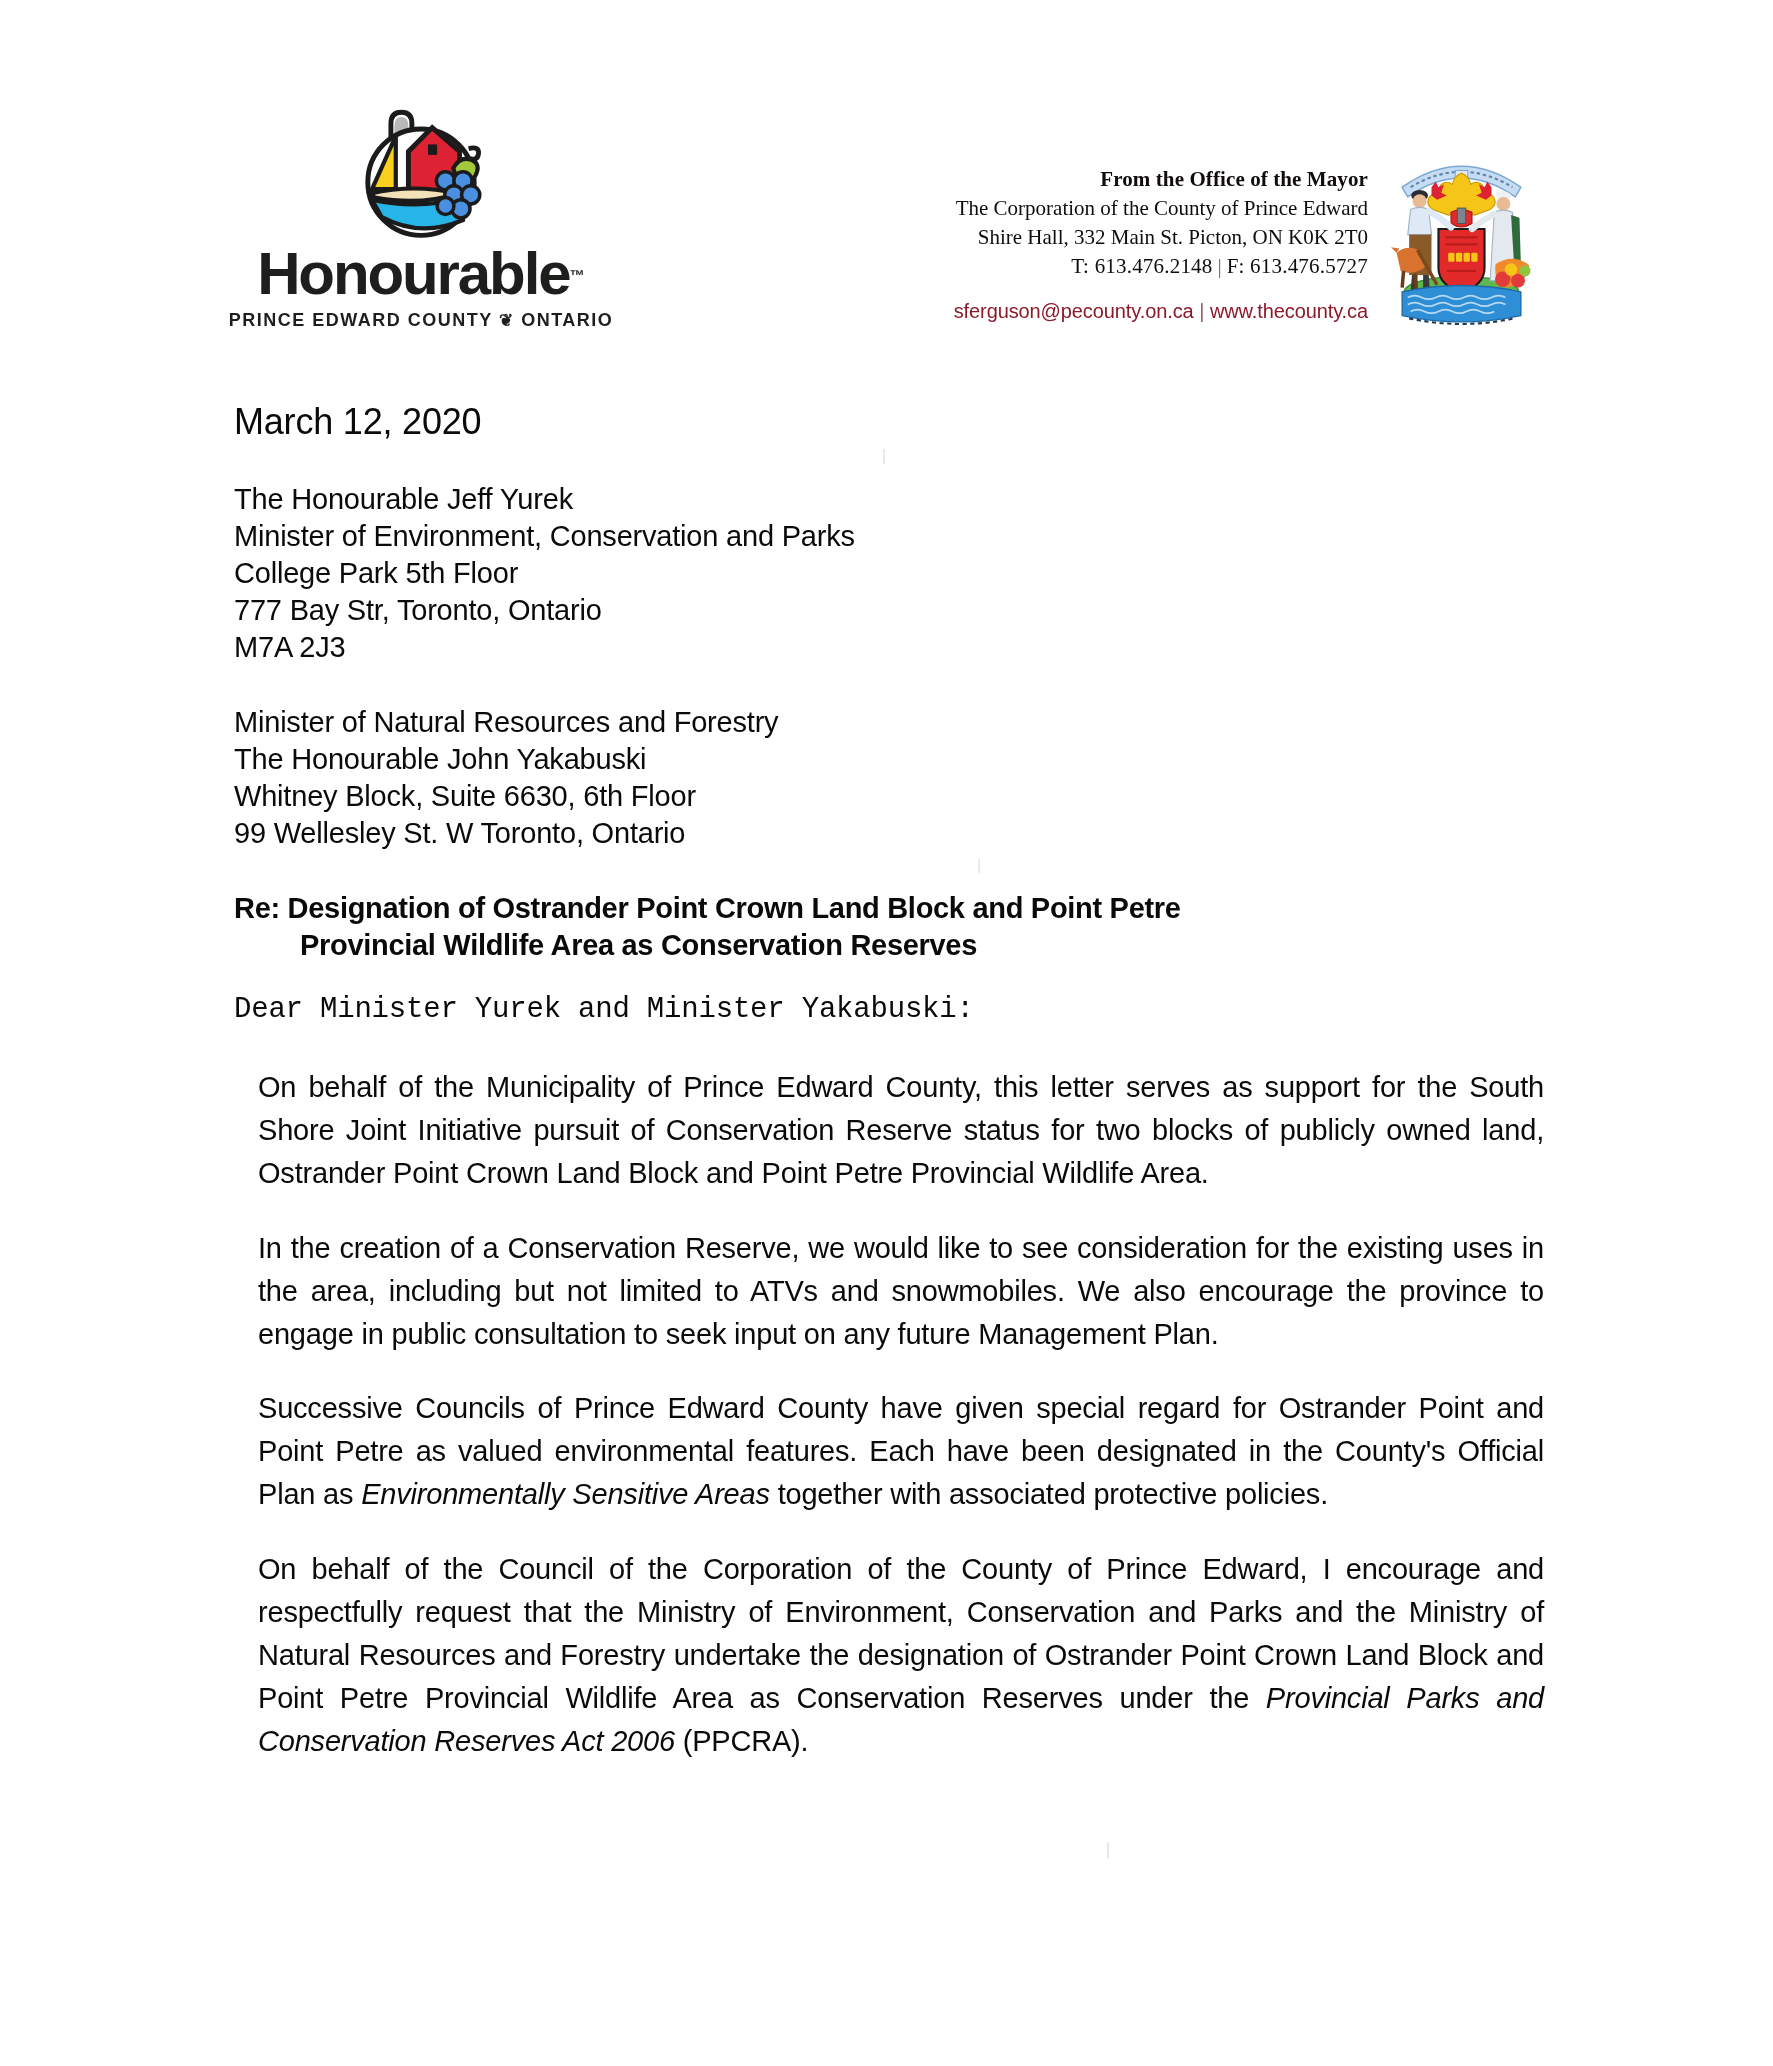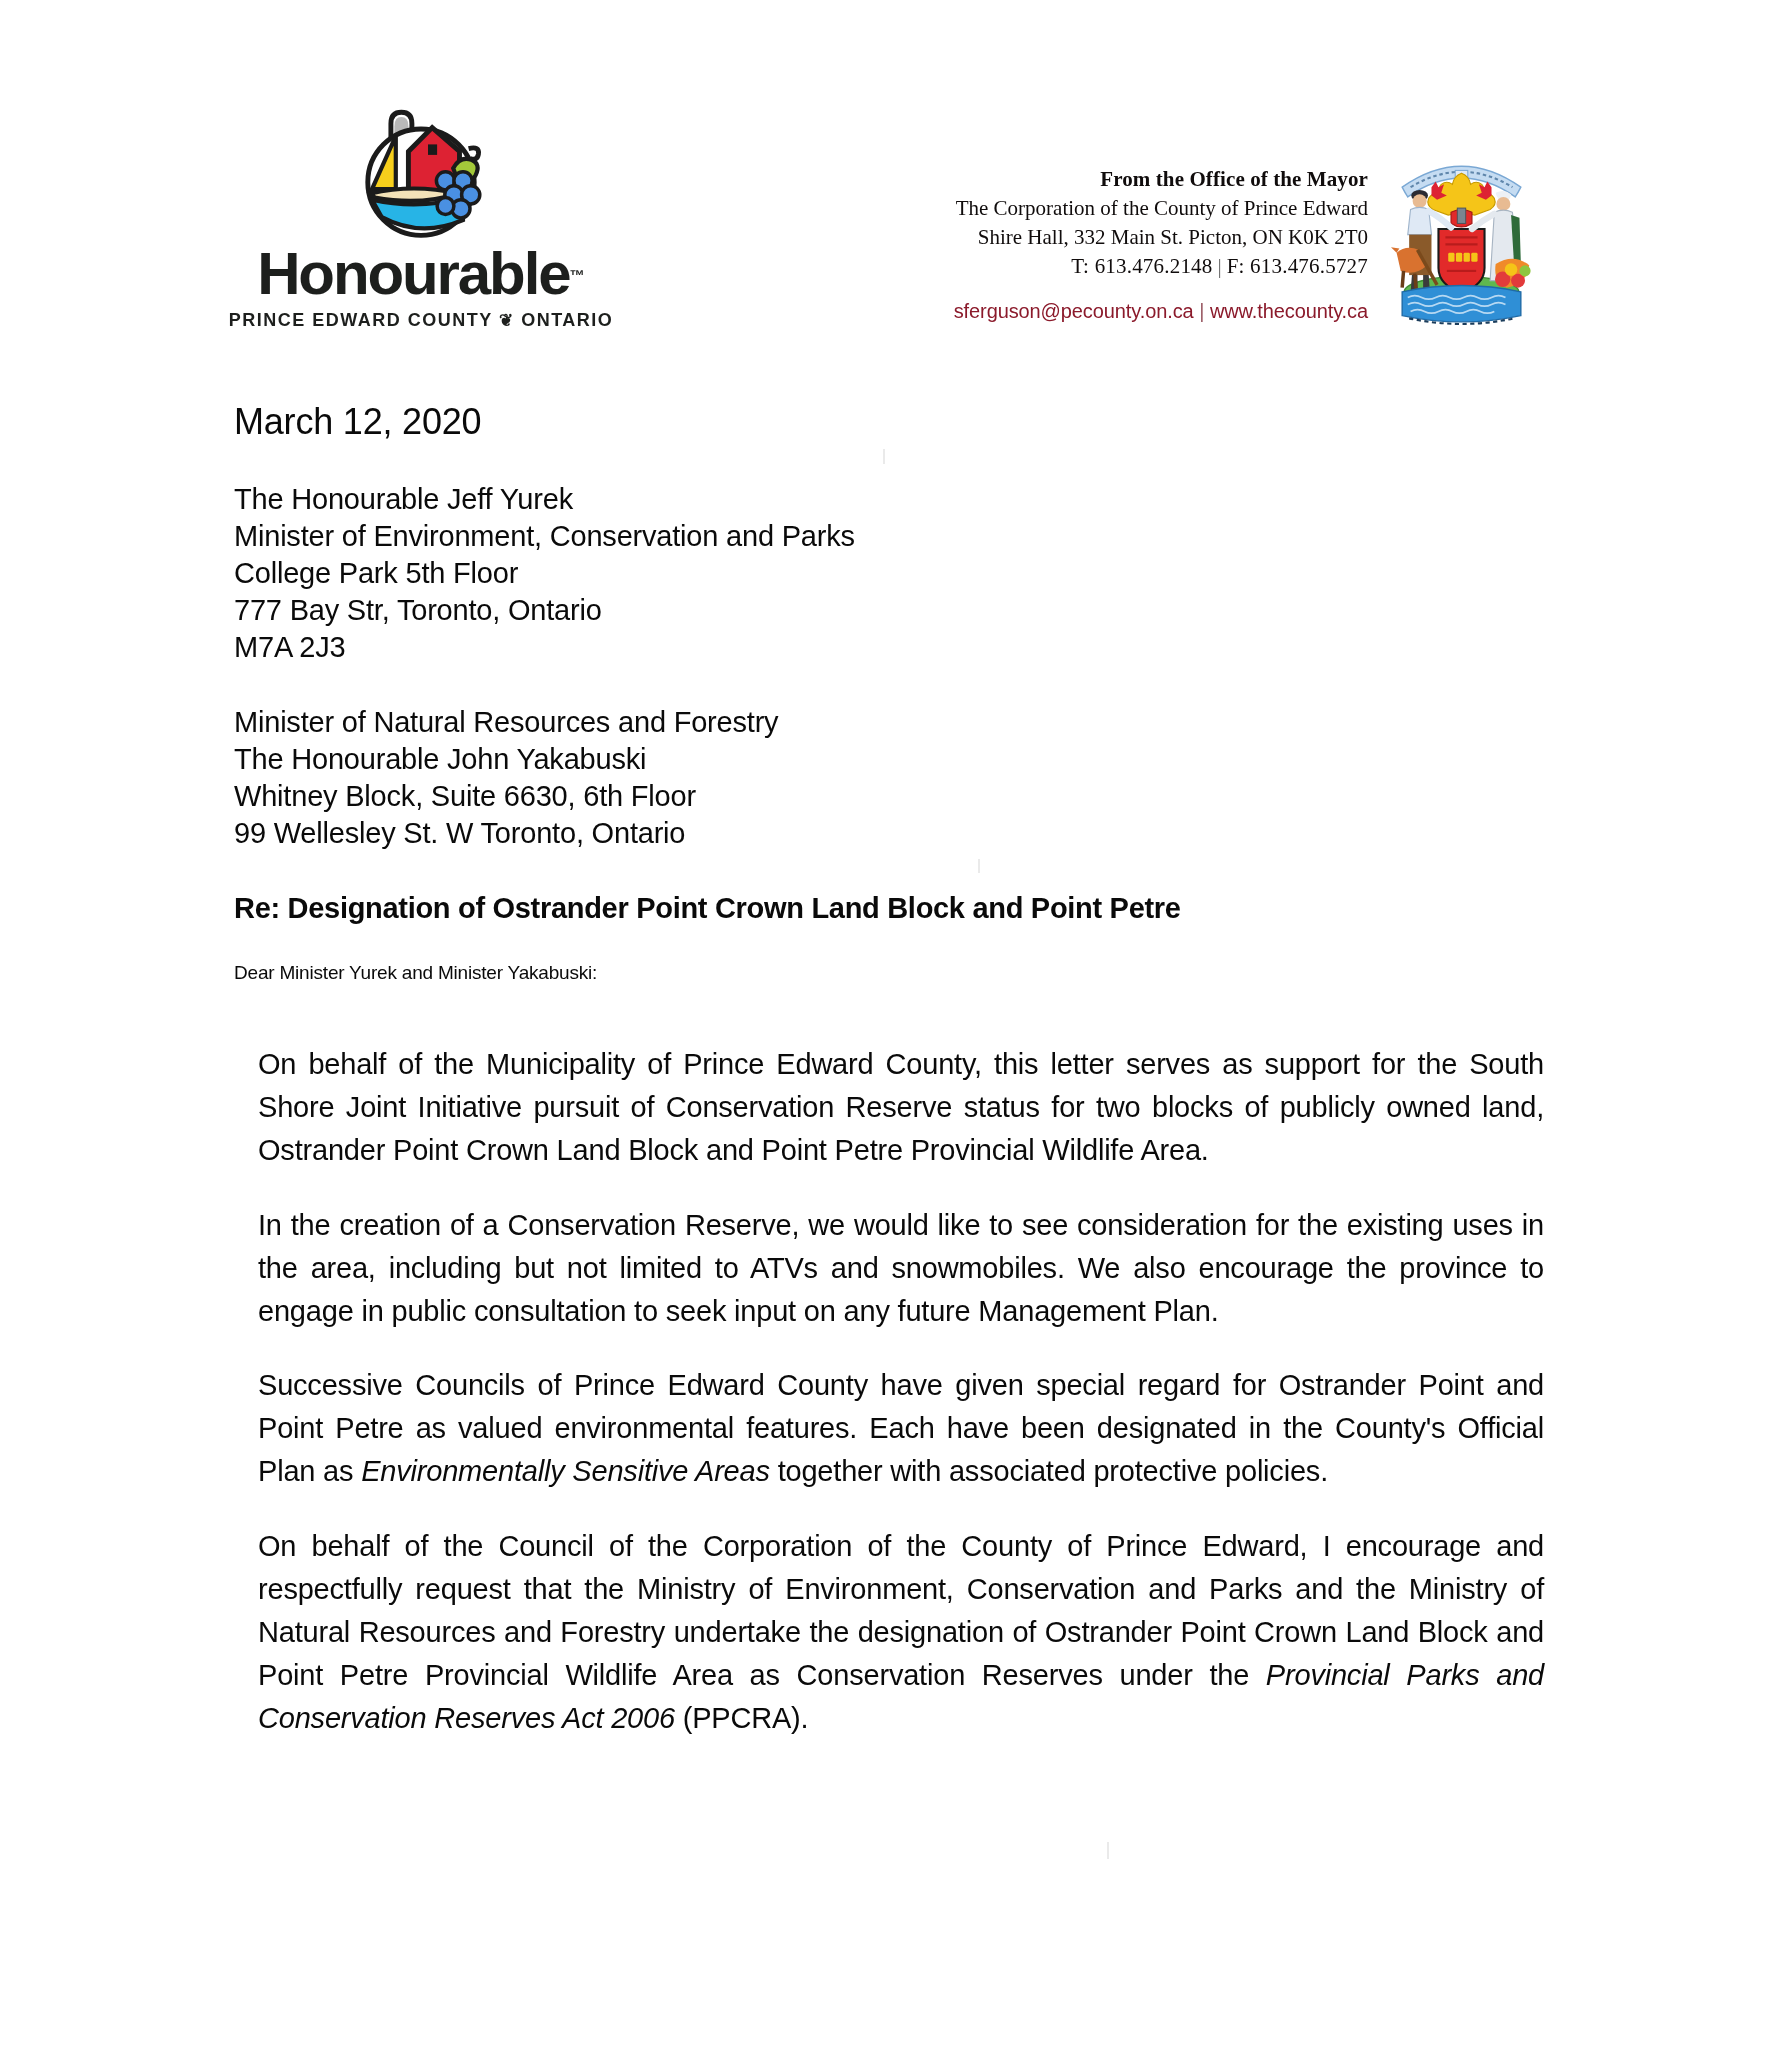--- a/index.html
+++ b/index.html
@@ -148,24 +148,25 @@
   #subject .sl {
     font-size: 29px;
     font-weight: bold;
     line-height: 37px;
     letter-spacing: -0.3px;
     white-space: nowrap;
   }
   #subject .sl.indent { padding-left: 66px; }
 
   .salutation {
-    font-size: 19px;
+    font-size: 29px;
     line-height: 36px;
     letter-spacing: -0.2px;
-    margin-bottom: 52px;
+    margin-bottom: 38px;
+    font-family: Liberation Mono, monospace;
   }
 
   .para {
     font-size: 29px;
     line-height: 43px;
     text-align: justify;
     text-justify: inter-word;
     letter-spacing: -0.2px;
     margin-bottom: 31.5px;
     margin-left: 24px;
@@ -317,20 +318,21 @@
 
   <div class="addr-block">
     <div class="ln">Minister of Natural Resources and Forestry</div>
     <div class="ln">The Honourable John Yakabuski</div>
     <div class="ln">Whitney Block, Suite 6630, 6th Floor</div>
     <div class="ln">99 Wellesley St. W Toronto, Ontario</div>
   </div>
 
   <div id="subject">
     <div class="sl">Re: Designation of Ostrander Point Crown Land Block and Point Petre</div>
+    <div class="sl indent">Provincial Wildlife Area as Conservation Reserves</div>
   </div>
 
   <div class="salutation">Dear Minister Yurek and Minister Yakabuski:</div>
 
   <p class="para">On behalf of the Municipality of Prince Edward County, this letter serves as support for the South Shore Joint Initiative pursuit of Conservation Reserve status for two blocks of publicly owned land, Ostrander Point Crown Land Block and Point Petre Provincial Wildlife Area.</p>
 
   <p class="para">In the creation of a Conservation Reserve, we would like to see consideration for the existing uses in the area, including but not limited to ATVs and snowmobiles.  We also encourage the province to engage in public consultation to seek input on any future Management Plan.</p>
 
   <p class="para"><span>Successive Councils of Prince Edward County have given special regard for Ostrander Point and Point Petre as valued environmental features.   Each have been designated in the County's Official Plan as </span><i>Environmentally Sensitive Areas</i><span> together with associated protective policies.</span></p>
 

